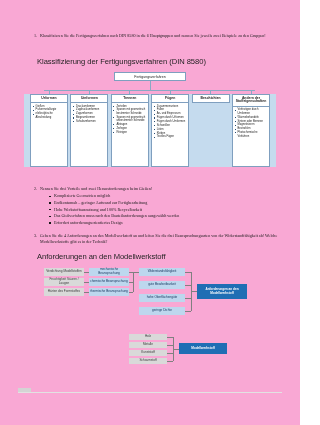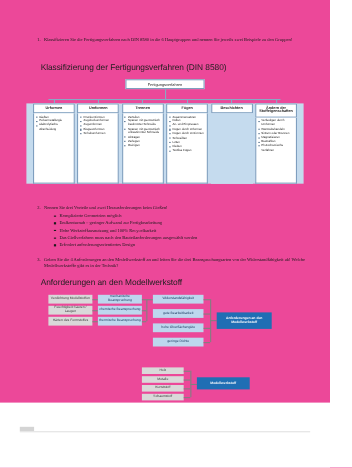--- a/index.html
+++ b/index.html
@@ -12,22 +12,22 @@
     height: 425px;
     font-family: "Liberation Serif", serif;
     color: #1a1a1a;
     overflow: hidden;
     position: relative;
   }
 
   .page {
     position: relative;
     width: 300px;
-    height: 366px;
-    background: #ec4899;
+    height: 425px;
+    background: #f9a8d4;
     box-sizing: border-box;
     padding: 0;
   }
 
   
   .qlist {
     position: absolute;
     left: 33px;
     width: 248px;
     font-size: 4.1px;

